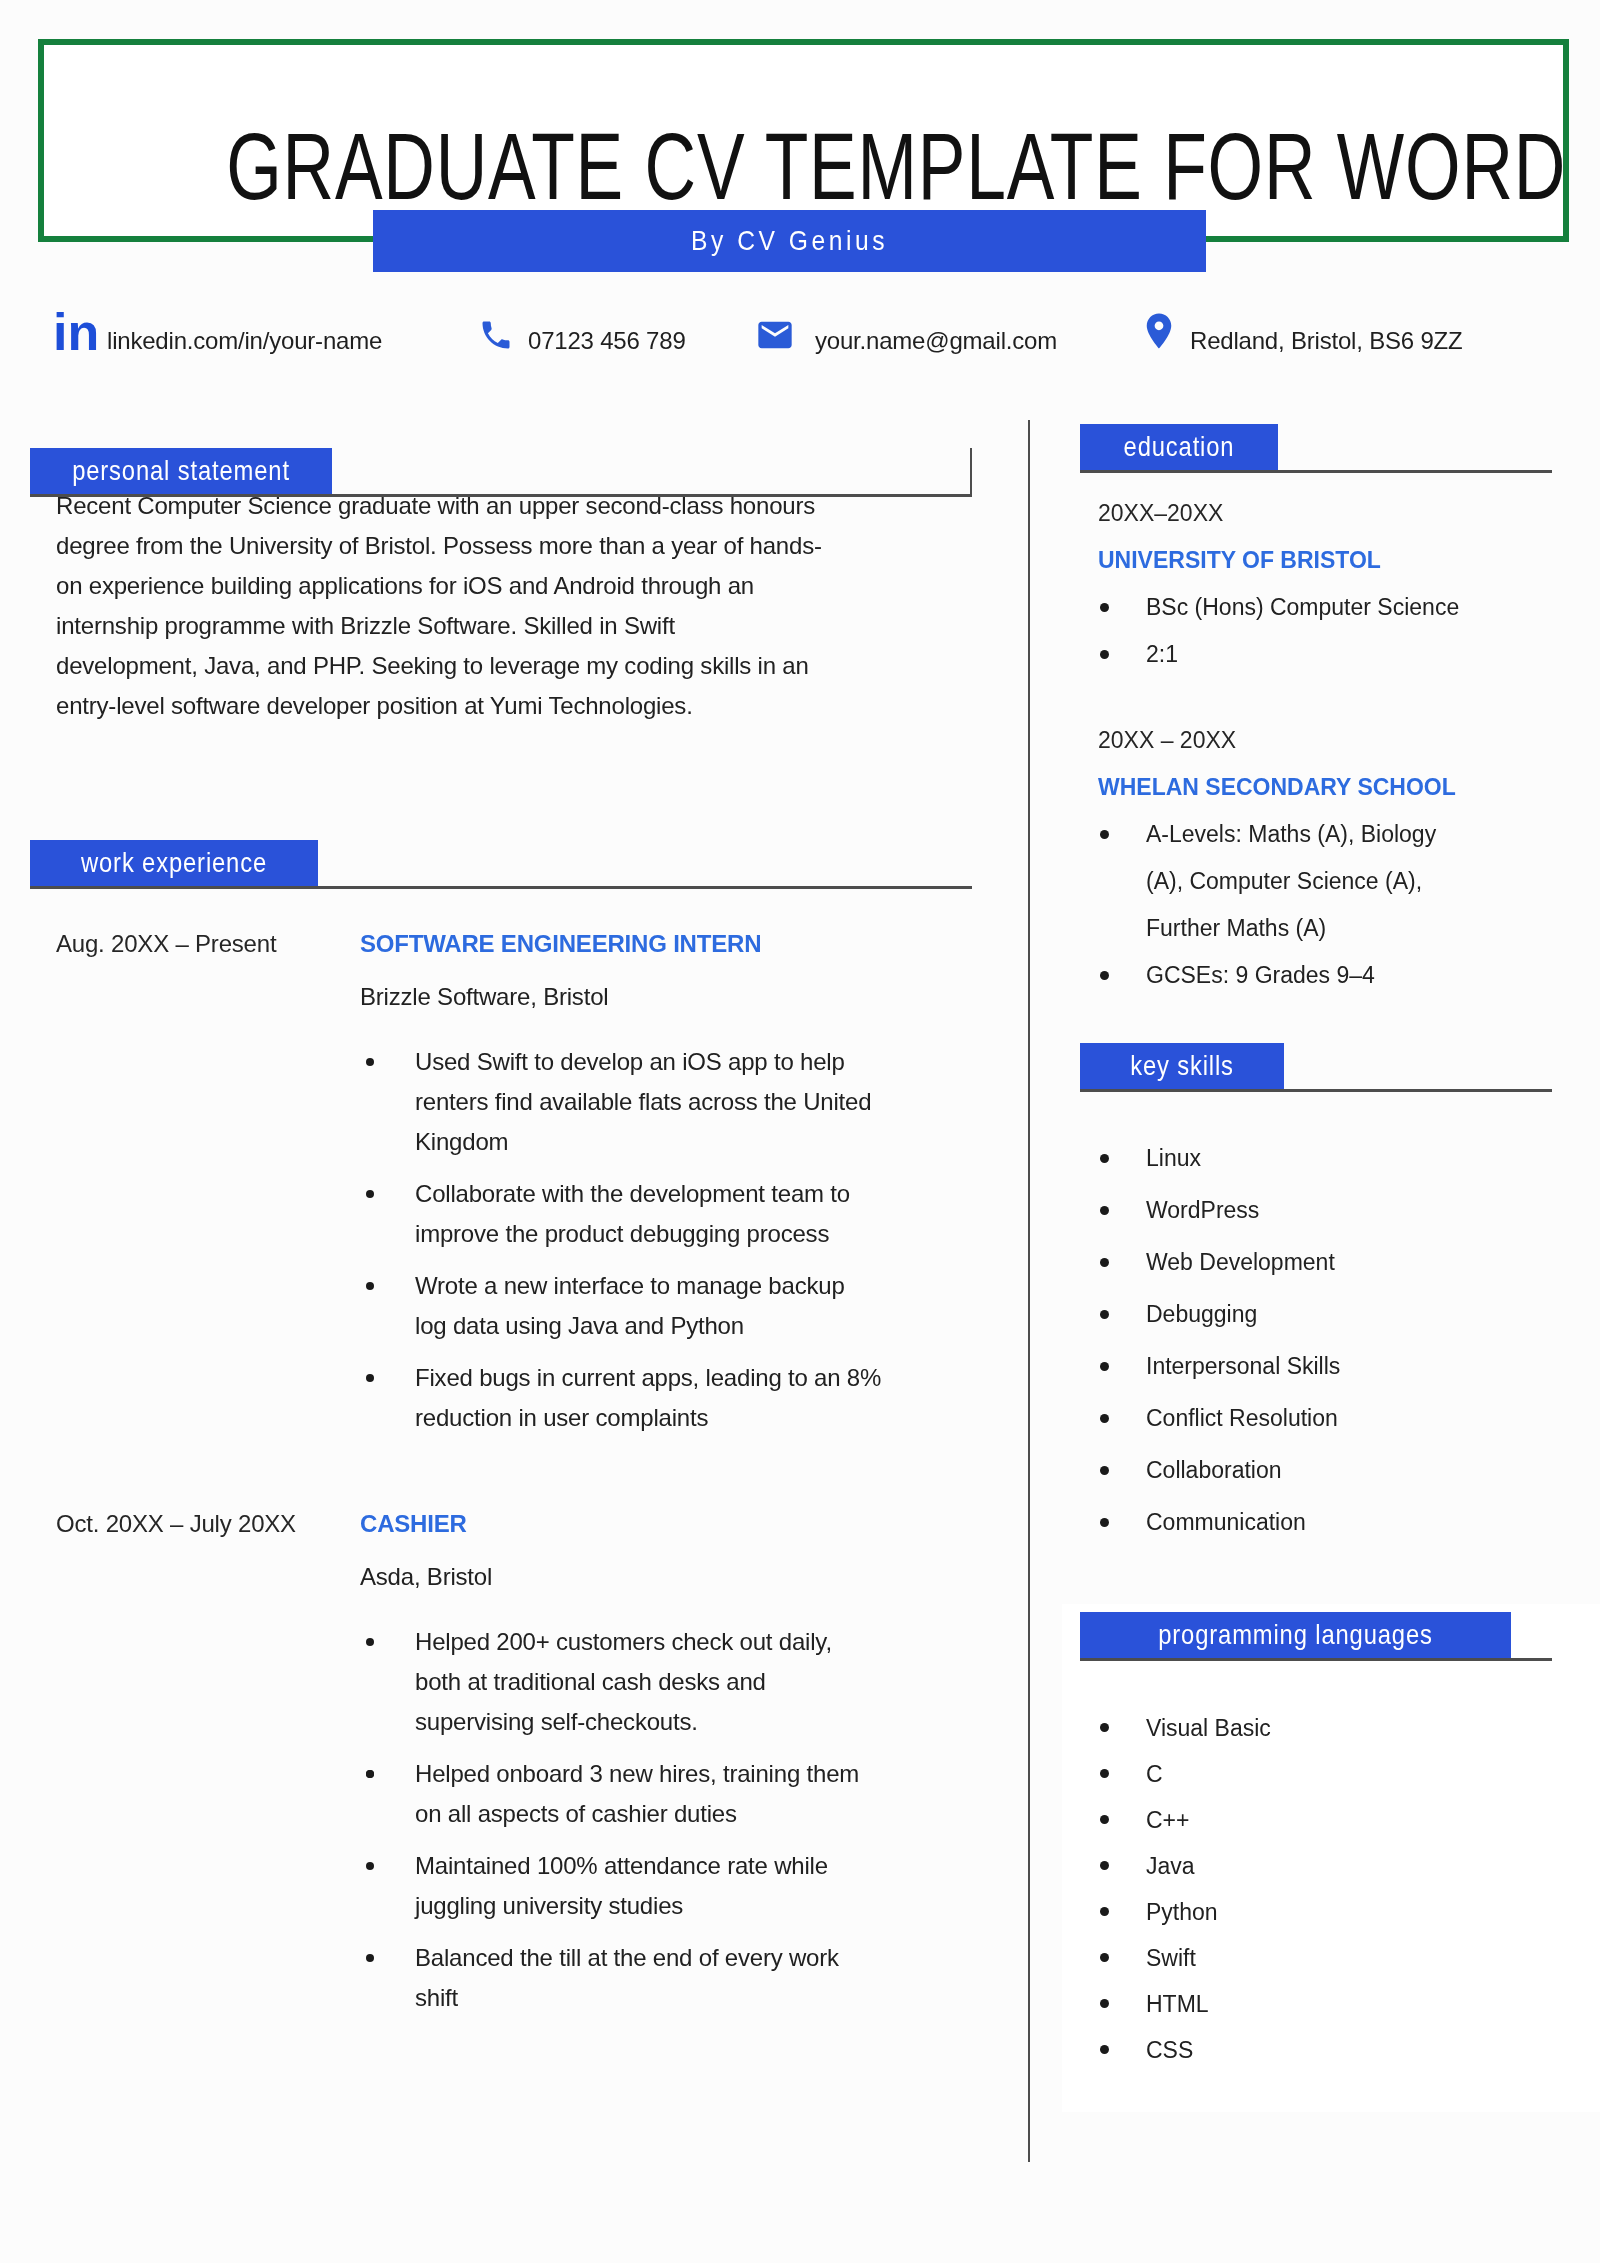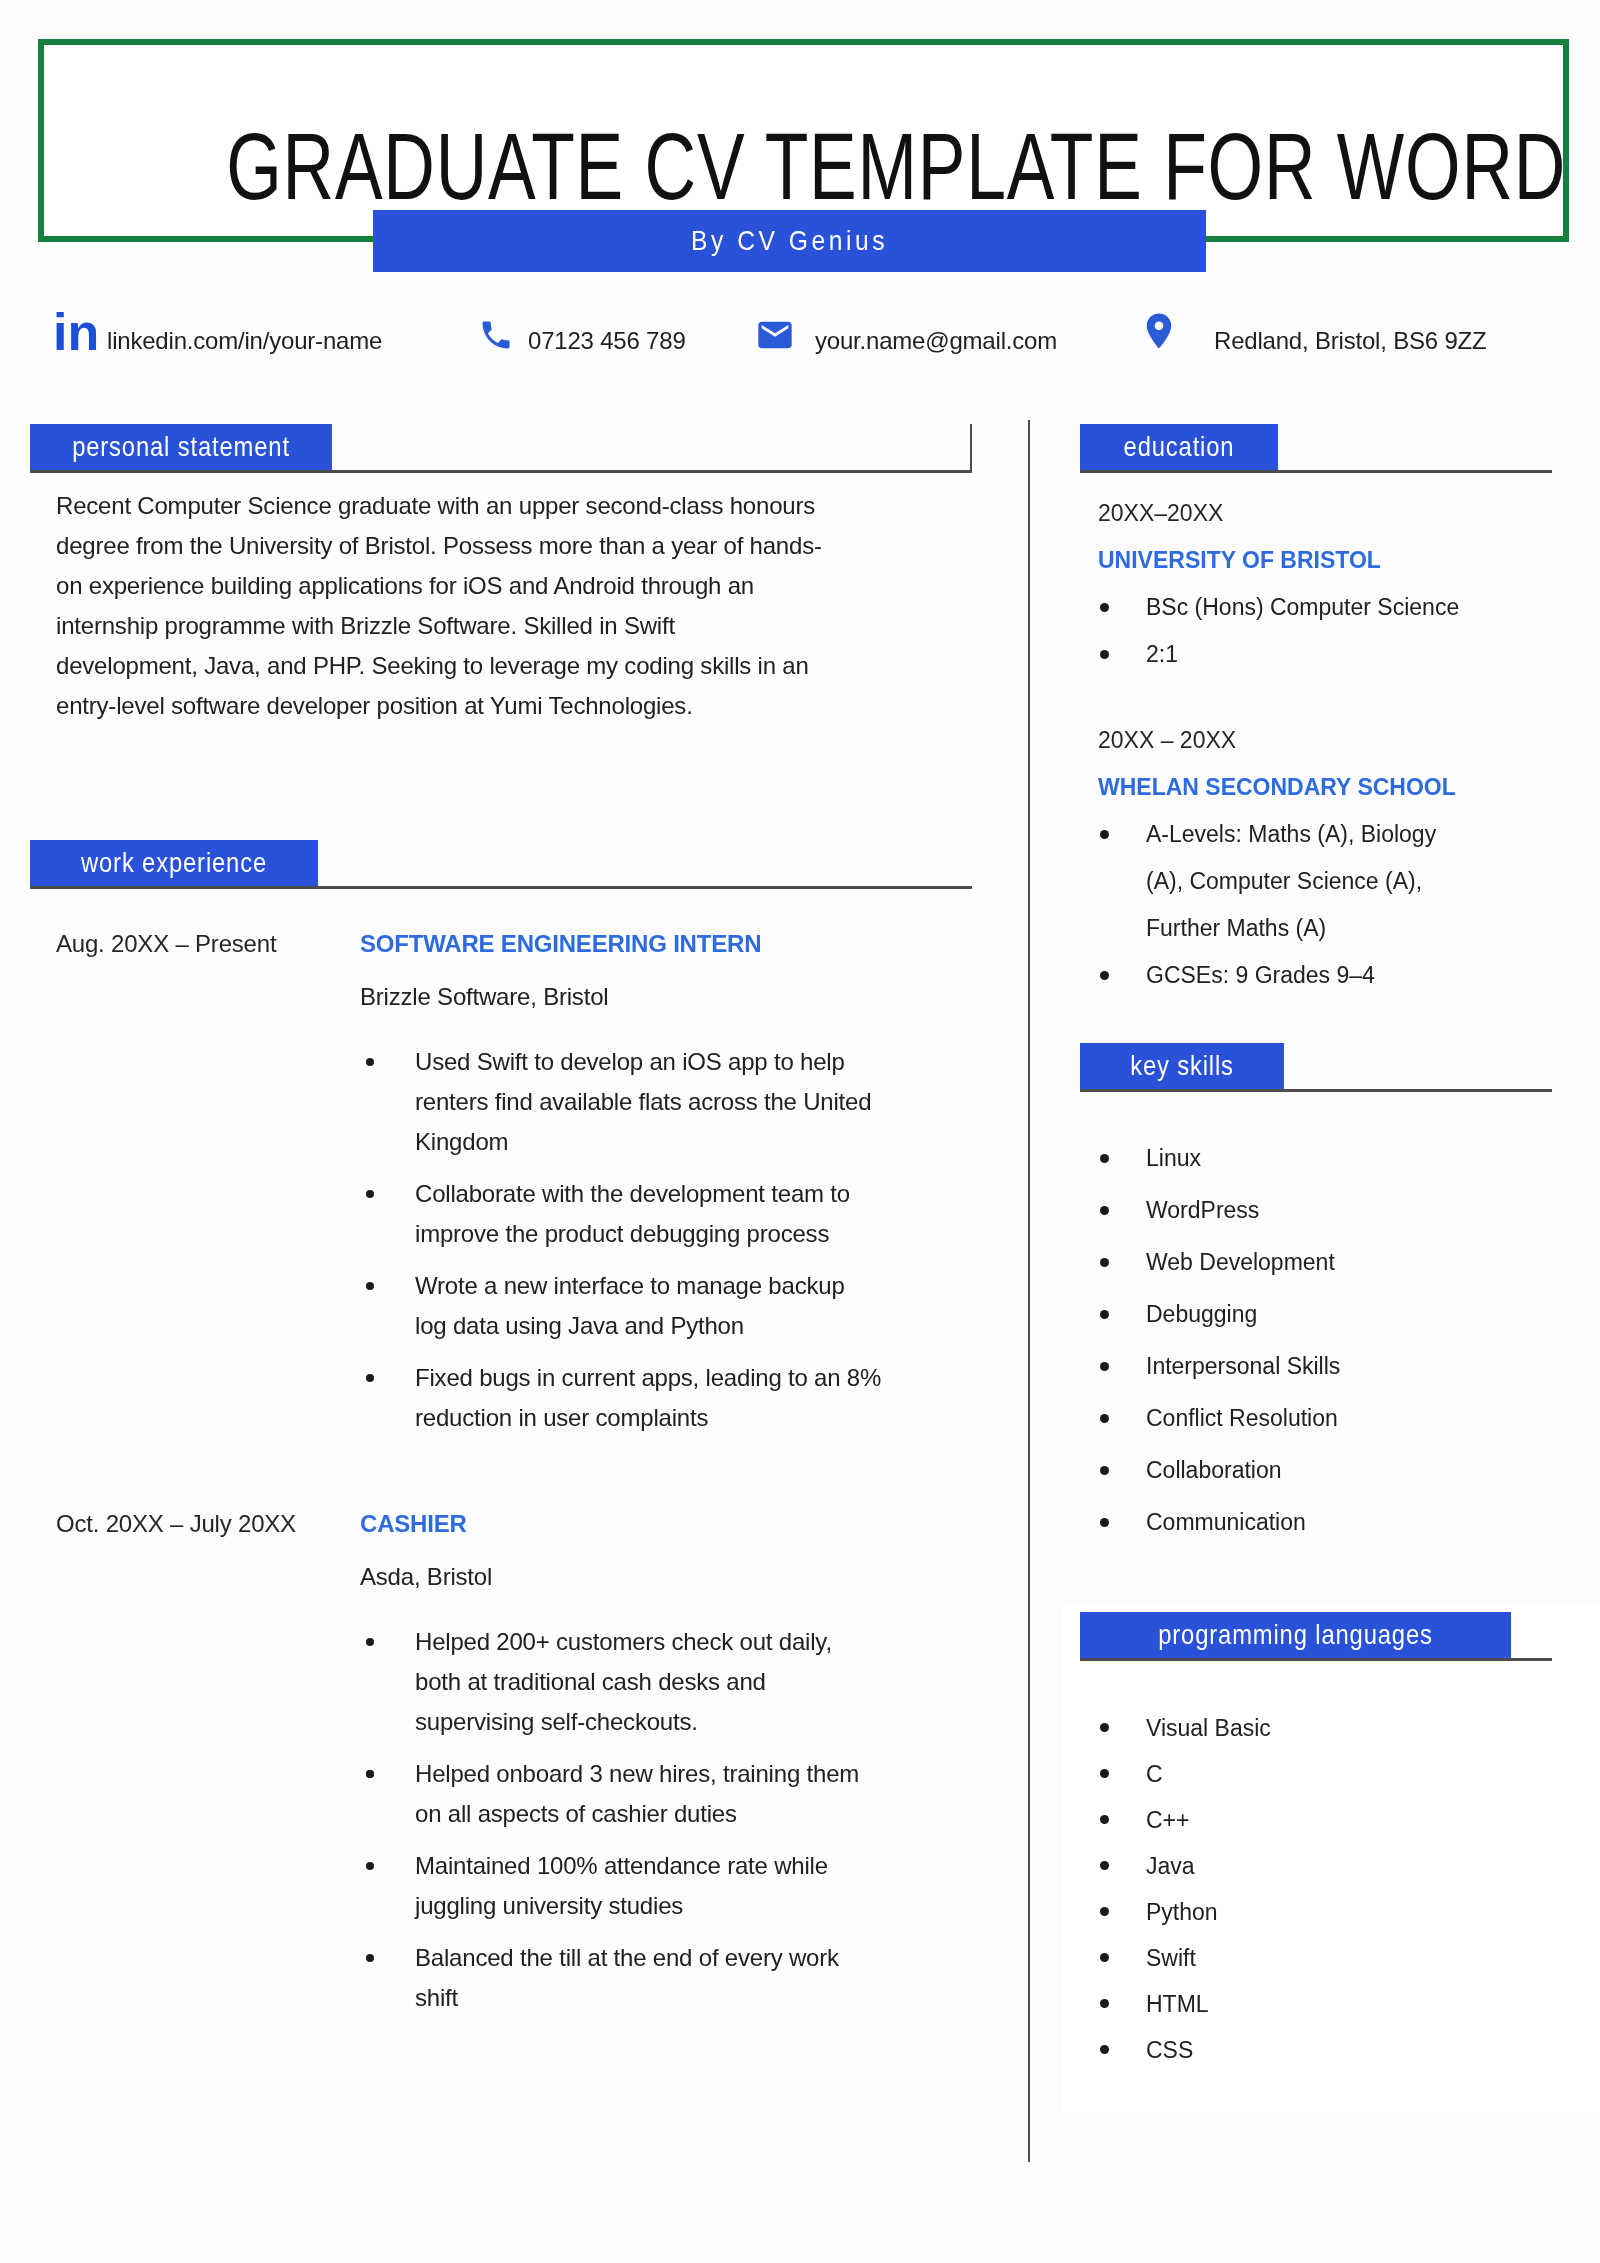--- a/index.html
+++ b/index.html
@@ -102,26 +102,26 @@
         <path fill="#2a5bd7" d="M20 4H4c-1.1 0-2 .9-2 2v12c0 1.1.9 2 2 2h16c1.1 0 2-.9 2-2V6c0-1.1-.9-2-2-2zm0 4l-8 5-8-5V6l8 5 8-5v2z"></path>
       </svg>
   </span>
   <span class="ctext" style="left:815px;">your.name@gmail.com</span>
 
   <span class="cicon" style="left:1138px;top:310px;">
     <svg width="42" height="42" viewBox="0 0 24 24">
         <path fill="#2a5bd7" d="M12 2C8.13 2 5 5.13 5 9c0 5.25 7 13 7 13s7-7.75 7-13c0-3.87-3.13-7-7-7zm0 9.5c-1.38 0-2.5-1.12-2.5-2.5s1.12-2.5 2.5-2.5 2.5 1.12 2.5 2.5-1.12 2.5-2.5 2.5z"></path>
       </svg>
   </span>
-  <span class="ctext" style="left:1190px;margin-left:24px;">Redland, Bristol, BS6 9ZZ</span>
+  <span class="ctext" style="left:1190px;">Redland, Bristol, BS6 9ZZ</span>
 
   <div class="divider"></div>
   <div class="panel-white"></div>
 
-  <div class="sec-hd" style="left:30px;top:424px;width:1020px;padding-left:48px;">
+  <div class="sec-hd" style="left:30px;top:448px;width:1020px;padding-left:48px;">
     <div class="rule" style="width:942px;"></div>
     <div class="tick" style="left:940px;"></div>
     <div class="sec-box" style="width:302px;">
       <span class="lbl">personal statement</span>
     </div>
   </div>
   <div class="paragraph">Recent Computer Science graduate with an upper second-class honours
 degree from the University of Bristol. Possess more than a year of hands-
 on experience building applications for iOS and Android through an
 internship programme with Brizzle Software. Skilled in Swift

